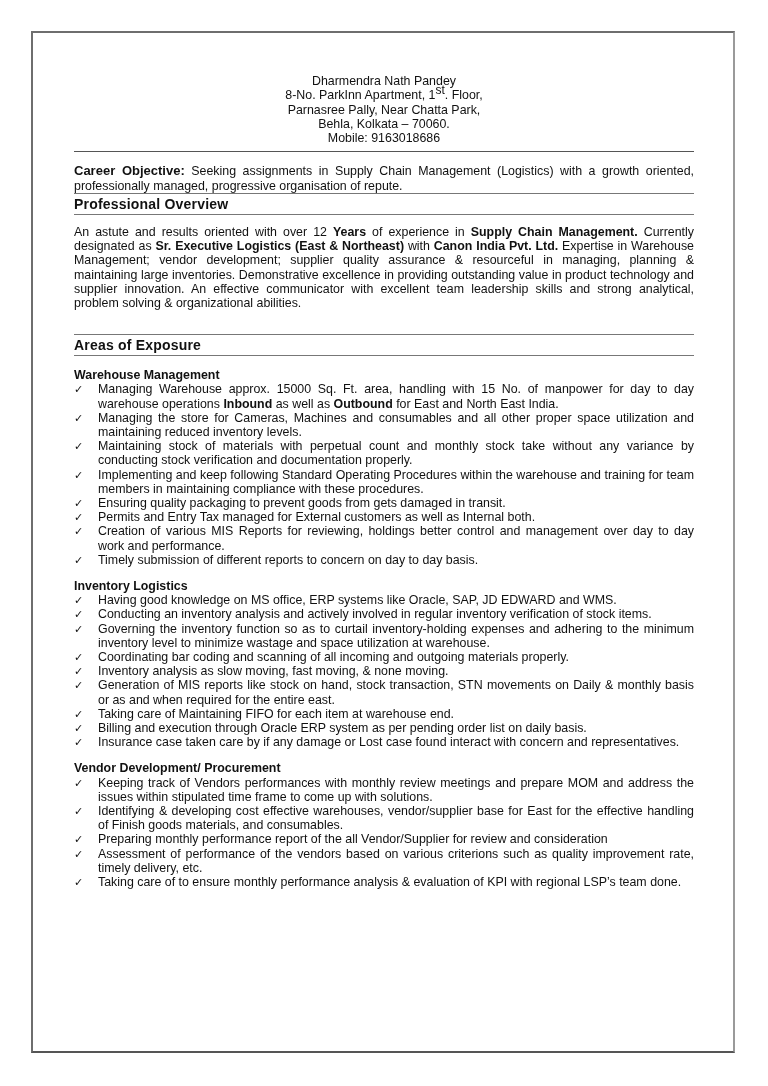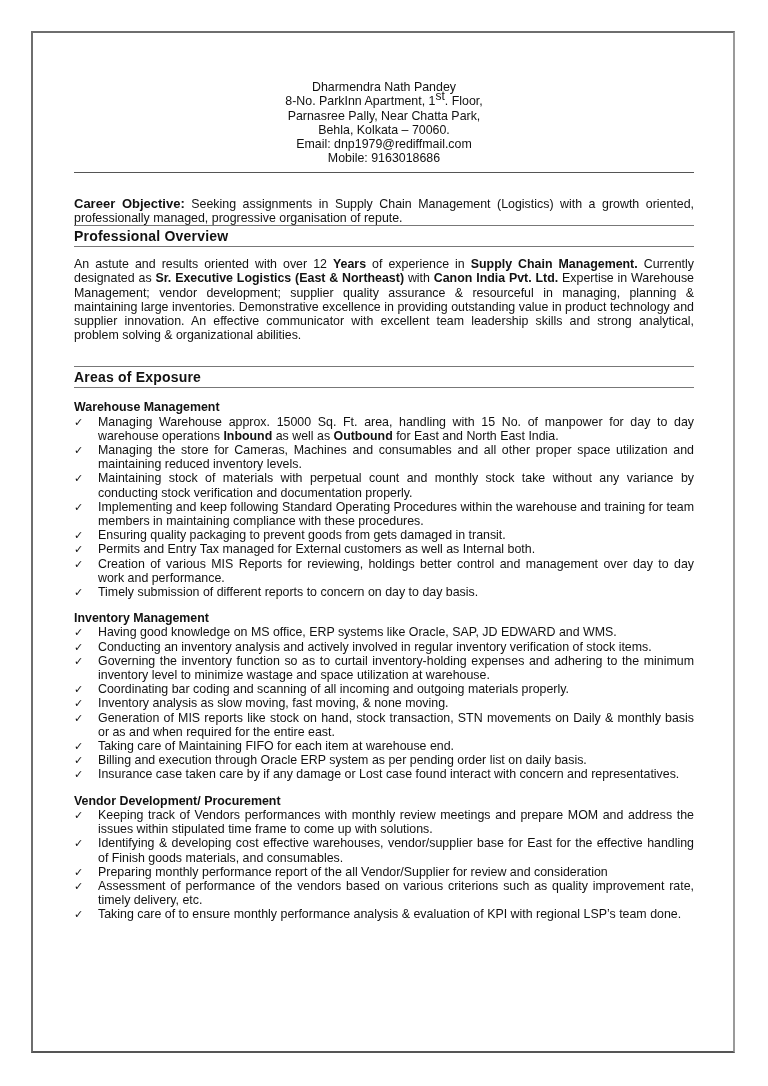--- a/index.html
+++ b/index.html
@@ -1,25 +1,25 @@
 <!DOCTYPE html>
 <html><head>
 <meta charset="utf-8">
 <style>
   html, body { margin:0; padding:0; background:#ffffff; }
   body { width:768px; height:1086px; position:relative; overflow:hidden;
          font-family:"Liberation Sans", sans-serif; color:#111; }
   .page { position:absolute; left:31px; top:31px; width:704px; height:1022px;
           border:2px solid #6e6e6e; border-right-color:#9a9a9a; border-bottom-color:#555; box-sizing:border-box; }
-  .content { position:absolute; left:74px; top:80px; width:620px; font-size:12.4px; line-height:14.2px; }
+  .content { position:absolute; left:74px; top:74px; width:620px; font-size:12.4px; line-height:14.2px; }
   .header { text-align:center; padding-bottom:6px; border-bottom:1.5px solid #555; }
   .header div { height:14.3px; }
   .header sup { font-size:12px; line-height:0; }
   .para { text-align:justify; text-align-last:left; }
-  .objective { margin-top:24px; }
+  .objective { margin-top:12px; }
   .bold { font-weight:bold; }
   .section-title { border-top:1.5px solid #777; border-bottom:1.5px solid #777;
                    font-weight:bold; font-size:14px; height:20px; line-height:21px; letter-spacing:0.2px; }
   .overview { margin-top:10px; }
   .subhead { font-weight:bold; margin-top:12px; }
   .subhead.first { }
   ul.checks { list-style:none; margin:0; padding:0; }
   ul.checks li { position:relative; padding-left:24px; text-align:justify; text-align-last:left; }
   ul.checks li .check { position:absolute; left:0; top:0; font-size:11px; }
 </style>
@@ -28,21 +28,20 @@
 
 <div class="page"></div>
 
 <div class="content">
 
   <div class="header">
     <div>Dharmendra Nath Pandey</div>
     <div><span>8-No. ParkInn Apartment, 1</span><sup>st</sup><span>. Floor,</span></div>
     <div>Parnasree Pally, Near Chatta Park,</div>
     <div>Behla, Kolkata – 70060.</div>
-    <div>Email: dnp1979@rediffmail.com</div>
     <div>Mobile: 9163018686</div>
   </div>
 
   <div class="para objective"><span class="bold" style="font-size:13px">Career Objective:</span><span> Seeking assignments in Supply Chain Management (Logistics) with a growth oriented, professionally managed, progressive organisation of repute.</span></div>
 
   <div class="section-title">Professional Overview</div>
   <div class="para overview" id="overview"><span>An astute and results oriented with over 12 </span><span class="bold">Years</span><span> of experience in </span><span class="bold">Supply Chain Management.</span><span> Currently designated as </span><span class="bold">Sr. Executive Logistics (East &amp; Northeast)</span><span> with </span><span class="bold">Canon India Pvt. Ltd.</span><span> Expertise in Warehouse Management; vendor development; supplier quality assurance &amp; resourceful in managing, planning &amp; maintaining large inventories. Demonstrative excellence in providing outstanding value in product technology and supplier innovation. An effective communicator with excellent team leadership skills and strong analytical, problem solving &amp; organizational abilities.</span></div>
 
   <div class="section-title" style="margin-top:24px">Areas of Exposure</div>
   <div id="groups">
@@ -50,21 +49,21 @@
       <ul class="checks">
         <li><span class="check">✓</span><span>Managing Warehouse approx. 15000 Sq. Ft. area, handling with 15 No. of manpower for day to day warehouse operations </span><span class="bold">Inbound</span><span> as well as </span><span class="bold">Outbound</span><span> for East and North East India.</span></li>
         <li><span class="check">✓</span><span>Managing the store for Cameras, Machines and consumables and all other proper space utilization and maintaining reduced inventory levels.</span></li>
         <li><span class="check">✓</span><span>Maintaining stock of materials with perpetual count and monthly stock take without any variance by conducting stock verification and documentation properly.</span></li>
         <li><span class="check">✓</span><span>Implementing and keep following Standard Operating Procedures within the warehouse and training for team members in maintaining compliance with these procedures.</span></li>
         <li><span class="check">✓</span><span>Ensuring quality packaging to prevent goods from gets damaged in transit.</span></li>
         <li><span class="check">✓</span><span>Permits and Entry Tax managed for External customers as well as Internal both.</span></li>
         <li><span class="check">✓</span><span>Creation of various MIS Reports for reviewing, holdings better control and management over day to day work and performance.</span></li>
         <li><span class="check">✓</span><span>Timely submission of different reports to concern on day to day basis.</span></li>
       </ul>
-      <div class="subhead">Inventory Management</div>
+      <div class="subhead">Inventory Logistics</div>
       <ul class="checks">
         <li><span class="check">✓</span><span>Having good knowledge on MS office, ERP systems like Oracle, SAP, JD EDWARD and WMS.</span></li>
         <li><span class="check">✓</span><span>Conducting an inventory analysis and actively involved in regular inventory verification of stock items.</span></li>
         <li><span class="check">✓</span><span>Governing the inventory function so as to curtail inventory-holding expenses and adhering to the minimum inventory level to minimize wastage and space utilization at warehouse.</span></li>
         <li><span class="check">✓</span><span>Coordinating bar coding and scanning of all incoming and outgoing materials properly.</span></li>
         <li><span class="check">✓</span><span>Inventory analysis as slow moving, fast moving, &amp; none moving.</span></li>
         <li><span class="check">✓</span><span>Generation of MIS reports like stock on hand, stock transaction, STN movements on Daily &amp; monthly basis or as and when required for the entire east.</span></li>
         <li><span class="check">✓</span><span>Taking care of Maintaining FIFO for each item at warehouse end.</span></li>
         <li><span class="check">✓</span><span>Billing and execution through Oracle ERP system as per pending order list on daily basis.</span></li>
         <li><span class="check">✓</span><span>Insurance case taken care by if any damage or Lost case found interact with concern and representatives.</span></li>

